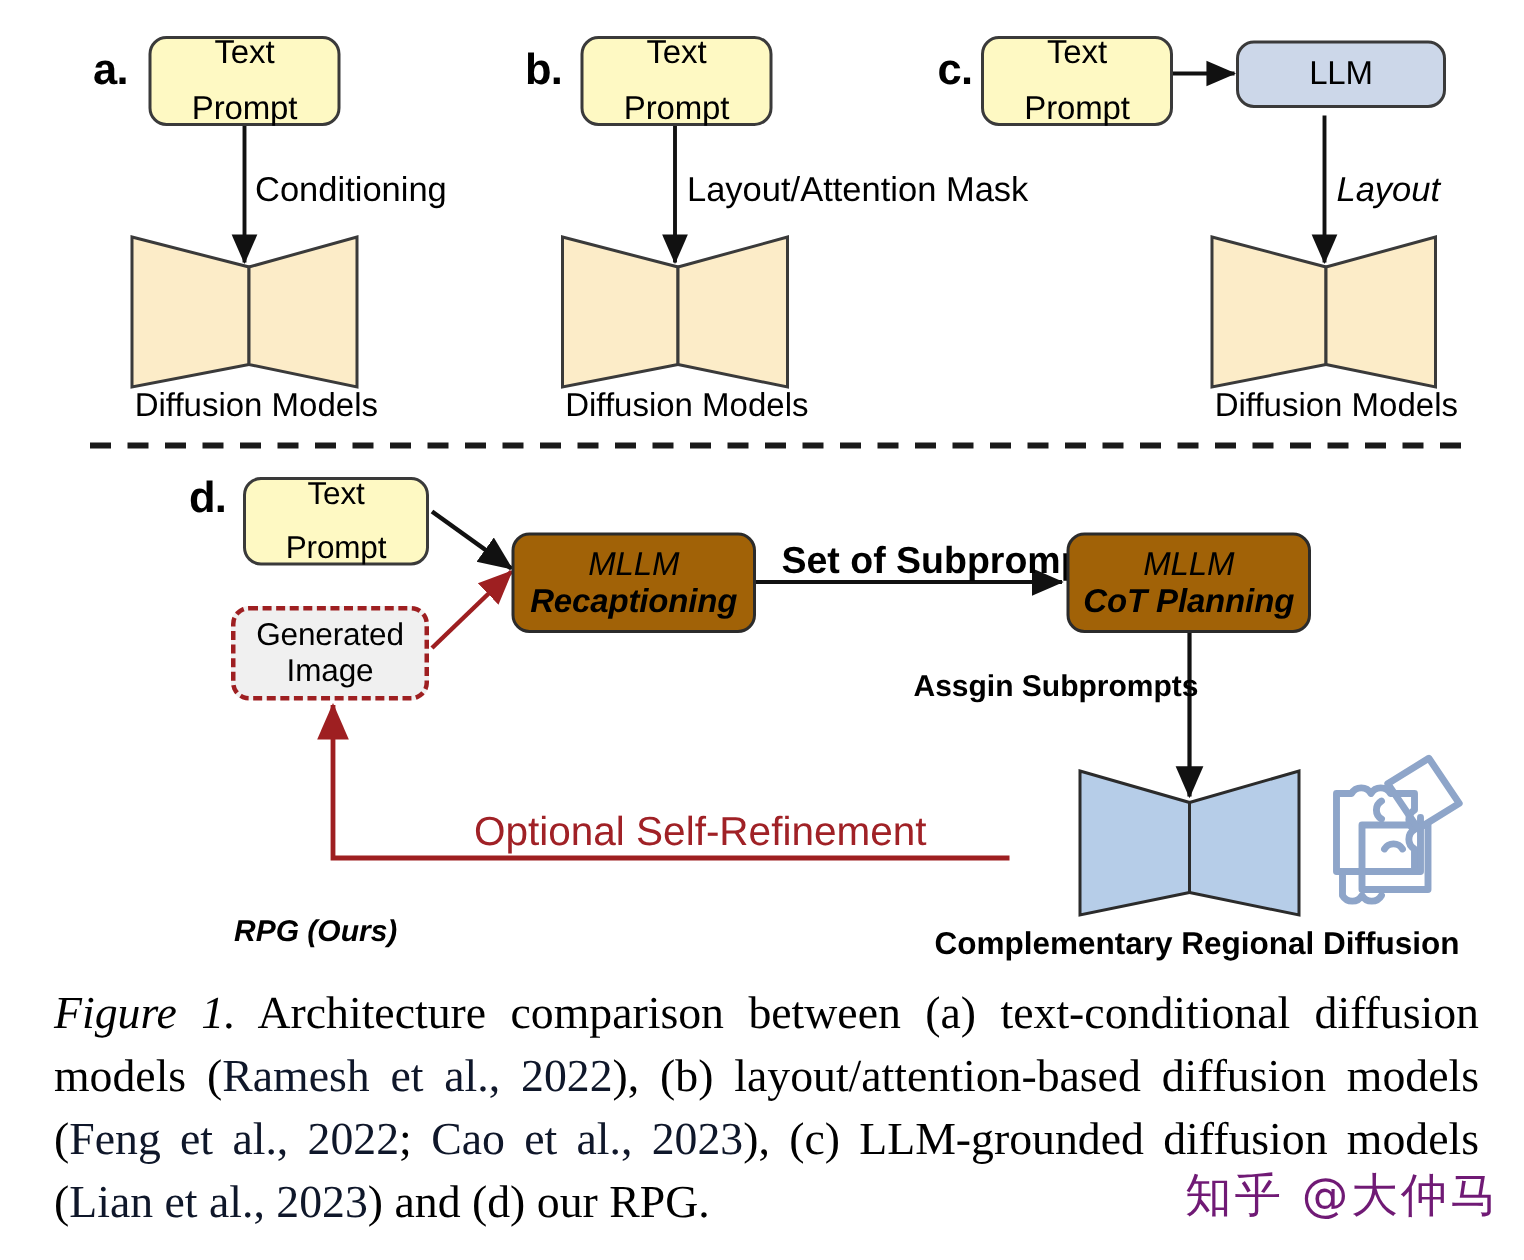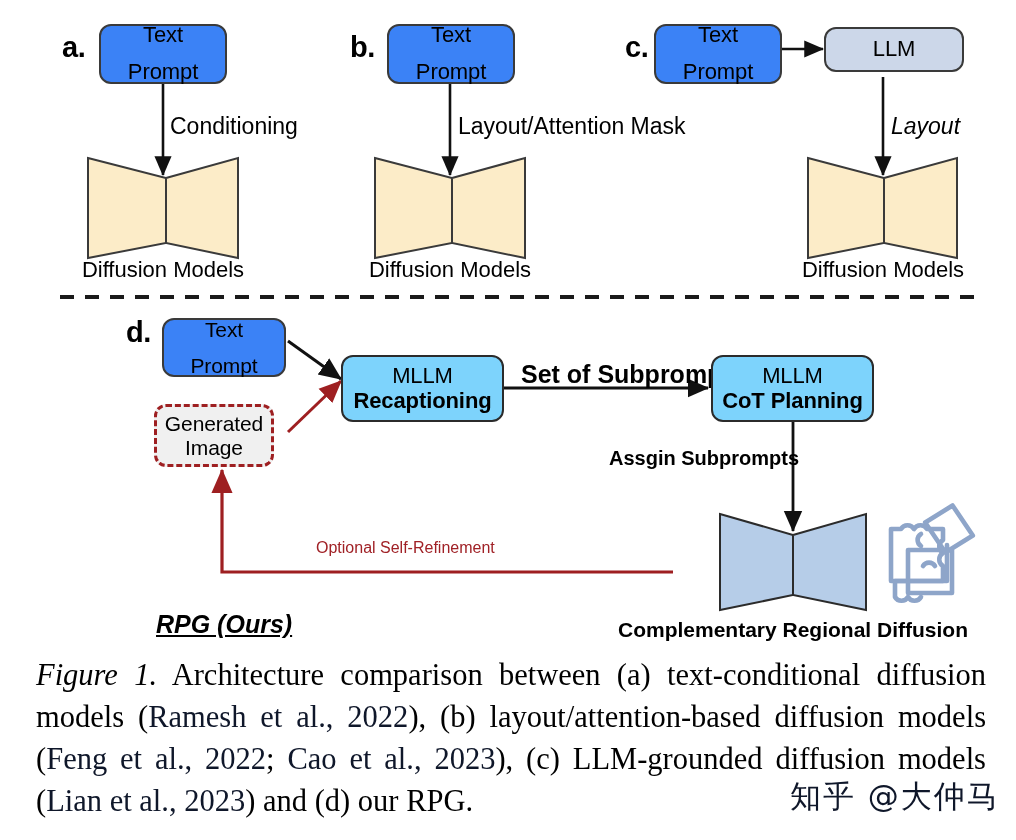--- a/index.html
+++ b/index.html
@@ -32,53 +32,52 @@
     display: flex;
     flex-direction: column;
     align-items: center;
     justify-content: center;
     text-align: center;
     line-height: 1.12;
     letter-spacing: -0.1px;
   }
   .node-box .l1, .node-box .l2 { display: block; white-space: nowrap; }
 
-  .box-gray   { background: #3b82f6; border-color: #3a3a3a; gap: 12px; }
+  .box-gray   { background: #fef9c3; border-color: #3a3a3a; gap: 12px; }
   .box-blue   { background: #ccd7e9; border-color: #3a3a3a; }
-  .box-peach  { background: #7dd3fc; border-color: #2b2b2b; }
+  .box-peach  { background: #a16207; border-color: #2b2b2b; font-style: italic; }
   .box-dashed {
     background: #f0f0f0;
     border: 3px dashed #9e1f21;
     border-radius: 12px;
   }
 
   
   .lbl {
     position: absolute;
     white-space: nowrap;
     line-height: 1.15;
-    text-align: center;
+    text-align: right;
   }
   .lbl-bold { font-weight: bold; }
   .lbl-red  { color: #a02126; }
 
   .panel-letter {
     position: absolute;
     font-weight: bold;
     font-size: 29px;
     letter-spacing: -0.5px;
   }
 
   .rpg-label {
     position: absolute;
     font-weight: bold;
     font-style: italic;
-    font-size: 25px;
+    font-size: 20px;
     letter-spacing: 0px;
-    text-decoration: underline;
   }
 
   
   #vec {
     position: absolute;
     left: 0; top: 0;
     width: 1016px;
     height: 840px;
     pointer-events: none;
   }
@@ -97,21 +96,21 @@
     text-justify: inter-word;
   }
   #caption .figtag { font-style: italic; }
   #caption .cite { color: #0f172a; }
 
   #watermark {
     position: absolute;
     left: 790px;
     top: 776px;
     font-size: 31px;
-    color: #0f172a;
+    color: #701a75;
     font-family: "DejaVu Sans", sans-serif;
     letter-spacing: 2px;
     white-space: nowrap;
     user-select: none;
   }
 </style>
 </head>
 <body>
 
 <div id="figure-root">
@@ -218,42 +217,42 @@
 
   <div class="lbl" style="left:794px; top:257px; width:178px; font-size:22px;">Diffusion Models</div>
 
   <div class="panel-letter" style="left:126px; top:316px;">d.</div>
 
   <div class="node-box box-gray" style="left:162px; top:318px; width:124px; height:59px; font-size:21px;">
     <span class="l1">Text</span>
     <span class="l2">Prompt</span>
   </div>
 
-  <div class="node-box box-dashed" style="left:154px; top:404px; width:120px; height:63px; font-size:21px;">
+  <div class="node-box box-dashed" style="left:154px; top:404px; width:132px; height:63px; font-size:21px;">
     <span class="l1">Generated</span>
     <span class="l2">Image</span>
   </div>
 
   <div class="node-box box-peach" style="left:341px; top:355px; width:163px; height:67px; font-size:22px;">
     <span class="l1">MLLM</span>
     <span class="l2 lbl-bold">Recaptioning</span>
   </div>
 
   <div class="lbl lbl-bold" style="left:521px; top:360px; font-size:25px; text-align:center;">Set of Subprompts</div>
 
   <div class="node-box box-peach" style="left:711px; top:355px; width:163px; height:67px; font-size:22px;">
     <span class="l1">MLLM</span>
     <span class="l2 lbl-bold">CoT Planning</span>
   </div>
 
   <div class="lbl lbl-bold" style="left:609px; top:447px; width:178px; font-size:20px;">
     <span style="display:block;">Assgin Subprompts</span>
   </div>
 
-  <div class="lbl lbl-red" style="left:316px; top:539px; font-size:16px; text-align:left;">Optional Self-Refinement</div>
+  <div class="lbl lbl-red" style="left:316px; top:539px; font-size:27px; text-align:left;">Optional Self-Refinement</div>
 
   <div class="rpg-label" style="left:156px; top:610px;">RPG (Ours)</div>
 
   <div class="lbl lbl-bold" style="left:613px; top:618px; width:360px; font-size:21px;">Complementary Regional Diffusion</div>
 
   <div id="caption">
     <span class="figtag">Figure 1.</span><span id="caption-body"><span> Architecture comparison between (a) text-conditional diffusion models (</span><span class="cite">Ramesh et al., 2022</span><span>), (b) layout/attention-based diffusion models (</span><span class="cite">Feng et al., 2022</span><span>; </span><span class="cite">Cao et al., 2023</span><span>), (c) LLM-grounded diffusion models (</span><span class="cite">Lian et al., 2023</span><span>) and (d) our RPG.</span></span>
   </div>
 
   <div id="watermark">知乎 @大仲马</div>

